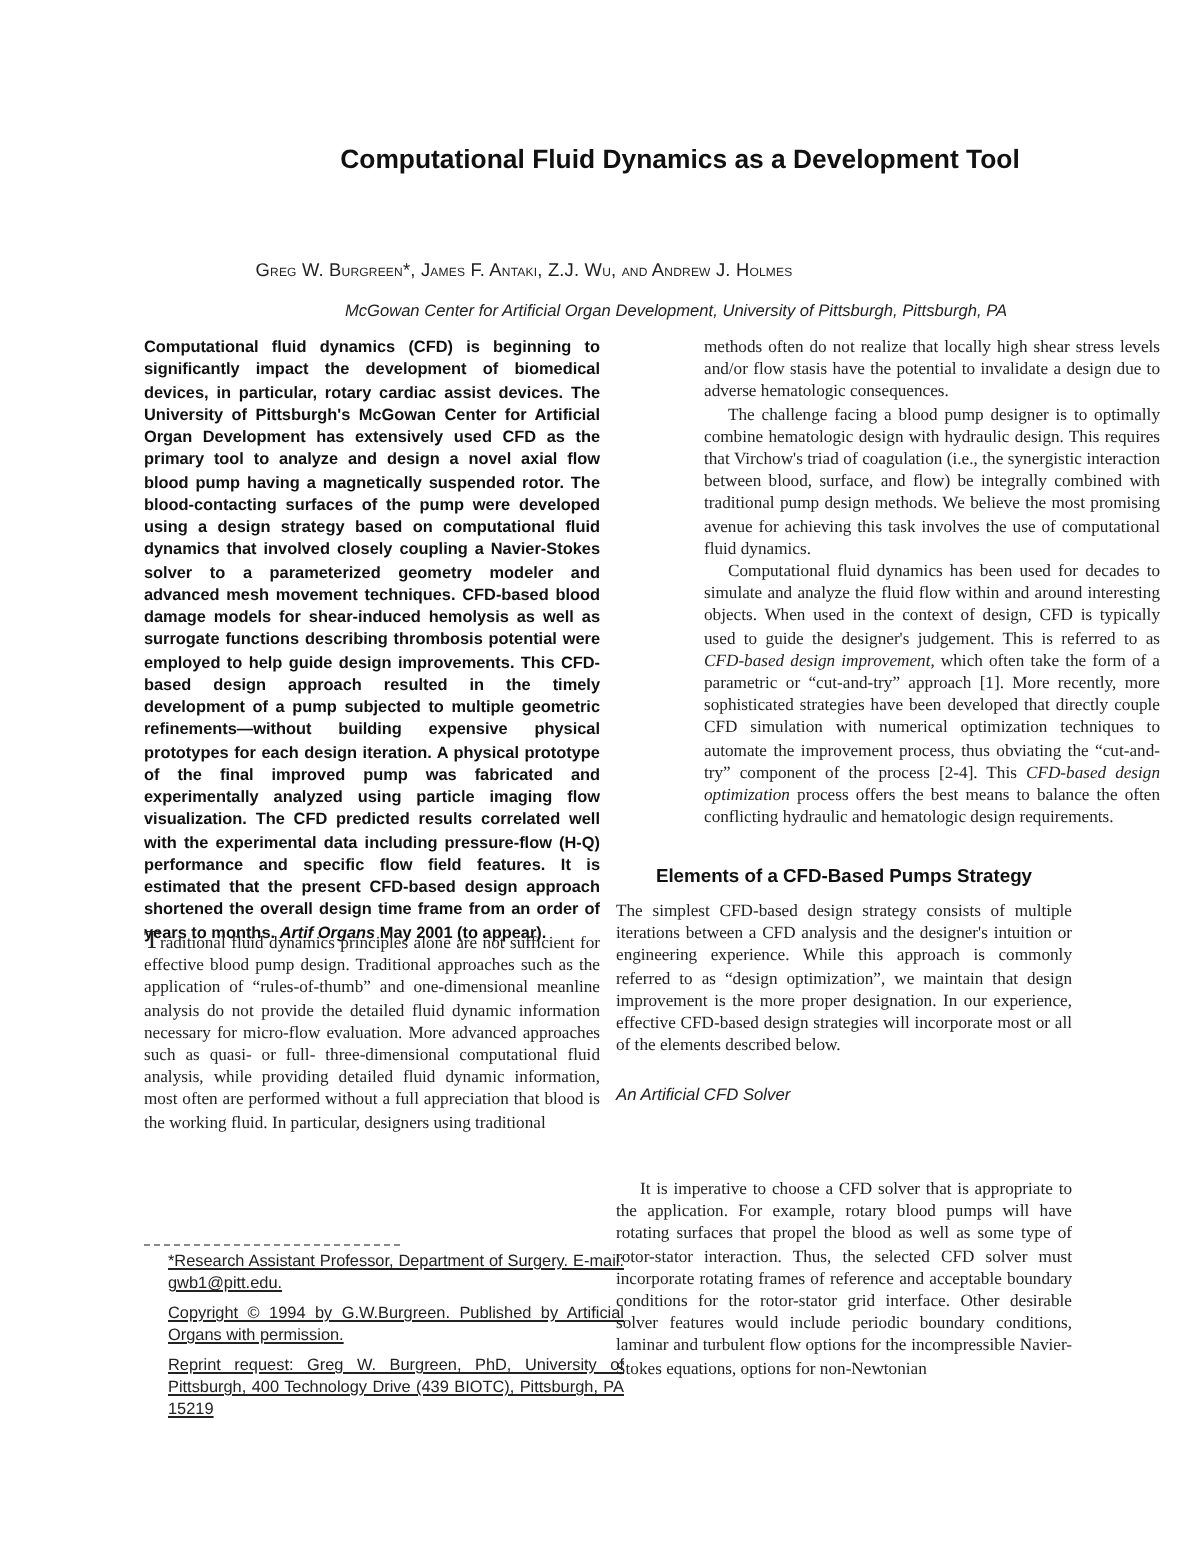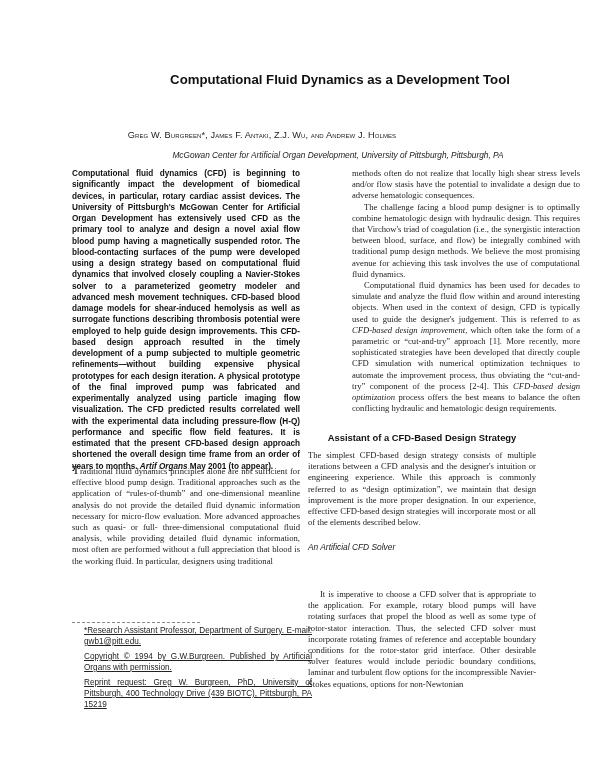--- a/index.html
+++ b/index.html
@@ -48,20 +48,20 @@
 <p class="fn fn1">*Research Assistant Professor, Department of Surgery. E-mail: gwb1@pitt.edu.</p>
 <p class="fn fn2">Copyright © 1994 by G.W.Burgreen. Published by Artificial Organs with permission.</p>
 <p class="fn fn3">Reprint request: Greg W. Burgreen, PhD, University of Pittsburgh, 400 Technology Drive (439 BIOTC), Pittsburgh, PA 15219</p>
 
 <div class="r1">
   <p class="serif">methods often do not realize that locally high shear stress levels and/or flow stasis have the potential to invalidate a design due to adverse hematologic consequences.</p>
   <p class="serif ind">The challenge facing a blood pump designer is to optimally combine hematologic design with hydraulic design. This requires that Virchow's triad of coagulation (i.e., the synergistic interaction between blood, surface, and flow) be integrally combined with traditional pump design methods. We believe the most promising avenue for achieving this task involves the use of computational fluid dynamics.</p>
   <p class="serif ind"><span>Computational fluid dynamics has been used for decades to simulate and analyze the fluid flow within and around interesting objects. When used in the context of design, CFD is typically used to guide the designer's judgement. This is referred to as </span><i>CFD-based design improvement</i><span>, which often take the form of a parametric or “cut-and-try” approach [1]. More recently, more sophisticated strategies have been developed that directly couple CFD simulation with numerical optimization techniques to automate the improvement process, thus obviating the “cut-and-try” component of the process [2-4]. This </span><i>CFD-based design optimization</i><span> process offers the best means to balance the often conflicting hydraulic and hematologic design requirements.</span></p>
 </div>
 
-<div class="heading">Assistant of a CFD-Based Design Strategy</div>
+<div class="heading">Elements of a CFD-Based Pumps Strategy</div>
 <div class="r2">
   <p class="serif">The simplest CFD-based design strategy consists of multiple iterations between a CFD analysis and the designer's intuition or engineering experience. While this approach is commonly referred to as “design optimization”, we maintain that design improvement is the more proper designation. In our experience, effective CFD-based design strategies will incorporate most or all of the elements described below.</p>
 </div>
 <div class="subhead">An Artificial CFD Solver</div>
 <div class="r3">
   <p class="serif">It is imperative to choose a CFD solver that is appropriate to the application. For example, rotary blood pumps will have rotating surfaces that propel the blood as well as some type of rotor-stator interaction. Thus, the selected CFD solver must incorporate rotating frames of reference and acceptable boundary conditions for the rotor-stator grid interface. Other desirable solver features would include periodic boundary conditions, laminar and turbulent flow options for the incompressible Navier-Stokes equations, options for non-Newtonian</p>
 </div>
 
 </body></html>

